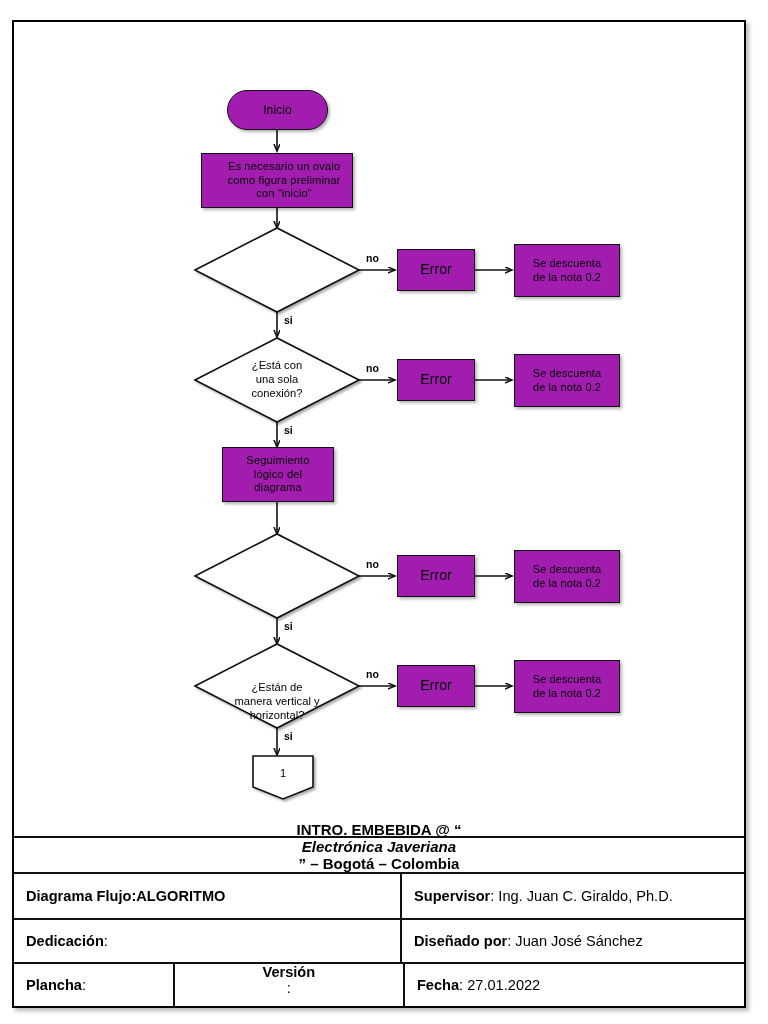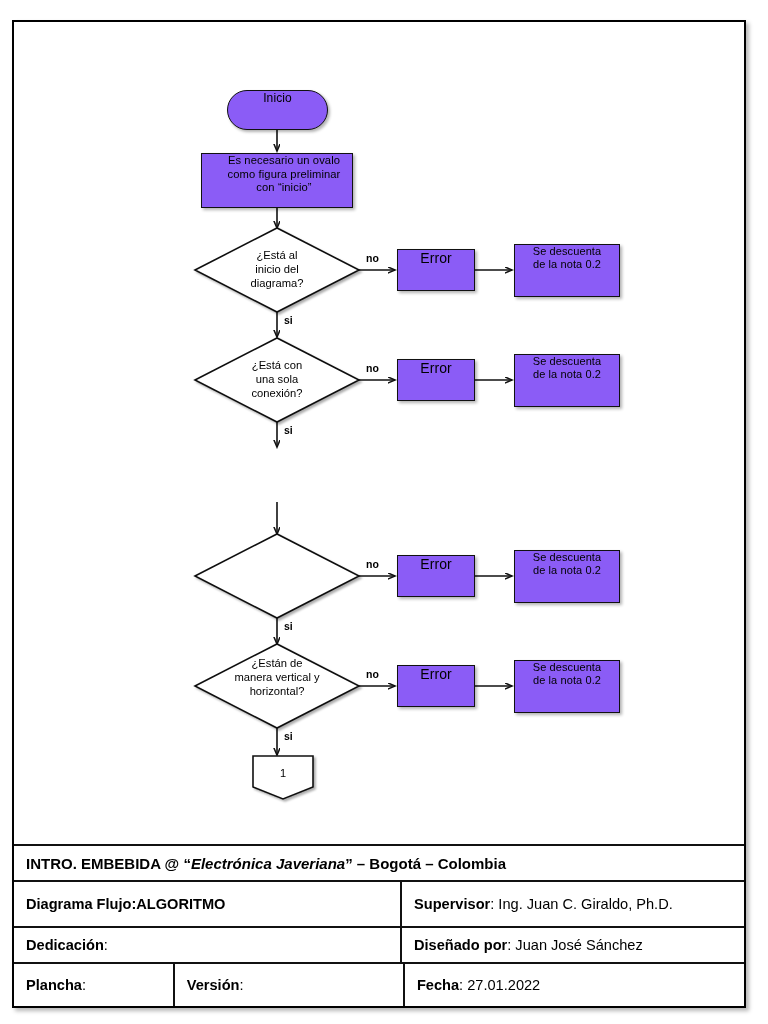--- a/index.html
+++ b/index.html
@@ -17,22 +17,22 @@
     box-shadow:3px 3px 4px rgba(0,0,0,.28);
   }
 
   
   .canvas{position:absolute;left:0;top:0;width:730px;height:824px;}
   .canvas svg{position:absolute;left:0;top:0;}
 
   
   .node{
     position:absolute;box-sizing:border-box;
-    display:flex;justify-content:center;text-align:center;
-    background:#8b5cf6;border:1.6px solid #111;
+    display:flex;align-items:center;justify-content:center;text-align:center;
+    background:#a21caf;border:1.6px solid #111;
     font-size:11.2px;line-height:1.22;letter-spacing:.1px;
     box-shadow:2px 2px 3px rgba(0,0,0,.30);
   }
   .node.oval{border-radius:22px;font-size:12px;}
   .node.plain{}
   .node.small{font-size:11px;}
   .node.err{font-size:14px;}
 
   
   .dlabel{
@@ -57,21 +57,21 @@
     display:flex;
   }
   .fcell{
     box-sizing:border-box;display:flex;align-items:center;
     padding:0 12px;font-size:14.6px;
   }
   .fcell.center{justify-content:center;}
   .fcell.div{border-left:2.4px solid #111;padding-left:12px;}
   .fcell b{font-weight:700;}
   .fcell i{font-style:italic;font-weight:700;}
-  .title-row .fcell{justify-content:flex-start;font-weight:700;font-size:15px;}
+  .title-row .fcell{justify-content:flex-end;font-weight:700;font-size:15px;flex-direction:column;}
 </style>
 </head>
 <body>
 
 <div id="page">
   <div class="sheet">
 
     <div class="canvas">
 
       <svg width="730" height="824">
@@ -130,25 +130,20 @@
       <div class="node oval" style="left:213px;top:68px;width:101px;height:40px;">
         <span>Inicio</span>
       </div>
 
       <div class="node plain" style="left:187px;top:131px;width:152px;height:55px;white-space:pre-line;padding-left:14px;">
         <span>Es necesario un ovalo
 como figura preliminar
 con “inicio”</span>
       </div>
 
-      <div class="dlabel" style="left:196px;top:206px;width:134px;height:84px;white-space:pre-line;">
-        <span>¿Está al
-inicio del
-diagrama?</span>
-      </div>
       <div class="edgelabel" style="left:352px;top:230px;">
         <span>no</span>
       </div>
       <div class="edgelabel yes" style="left:270px;top:292px;">
         <span>si</span>
       </div>
       <div class="node err" style="left:383px;top:227px;width:78px;height:42px;">
         <span>Error</span>
       </div>
       <div class="node small" style="left:500px;top:222px;width:106px;height:53px;white-space:pre-line;">
@@ -168,36 +163,41 @@
         <span>si</span>
       </div>
       <div class="node err" style="left:383px;top:337px;width:78px;height:42px;">
         <span>Error</span>
       </div>
       <div class="node small" style="left:500px;top:332px;width:106px;height:53px;white-space:pre-line;">
         <span>Se descuenta
 de la nota 0.2</span>
       </div>
 
+      <div class="node plain" style="left:208px;top:425px;width:112px;height:55px;white-space:pre-line;">
+        <span>Seguimiento
+lógico del
+diagrama</span>
+      </div>
 
       <div class="edgelabel" style="left:352px;top:536px;">
         <span>no</span>
       </div>
       <div class="edgelabel yes" style="left:270px;top:598px;">
         <span>si</span>
       </div>
       <div class="node err" style="left:383px;top:533px;width:78px;height:42px;">
         <span>Error</span>
       </div>
       <div class="node small" style="left:500px;top:528px;width:106px;height:53px;white-space:pre-line;">
         <span>Se descuenta
 de la nota 0.2</span>
       </div>
 
-      <div class="dlabel" style="left:184px;top:614px;width:158px;height:84px;white-space:pre-line;">
+      <div class="dlabel" style="left:184px;top:638px;width:158px;height:84px;white-space:pre-line;">
         <span>¿Están de
 manera vertical y
 horizontal?</span>
       </div>
       <div class="edgelabel" style="left:352px;top:646px;">
         <span>no</span>
       </div>
       <div class="edgelabel yes" style="left:270px;top:708px;">
         <span>si</span>
       </div>
@@ -229,37 +229,37 @@
         <div class="fcell" style="width:386px;">
           <b>Diagrama Flujo:</b>
             <b> ALGORITMO</b>
         </div>
         <div class="fcell div" style="width:344px;">
           <b>Supervisor</b>
             <span>: Ing. Juan C. Giraldo, Ph.D.</span>
         </div>
       </div>
 
-      <div class="frow" style="height:36px;">
+      <div class="frow" style="height:44px;">
         <div class="fcell" style="width:386px;">
           <b>Dedicación</b>
             <span>:</span>
         </div>
         <div class="fcell div" style="width:344px;">
           <b>Diseñado por</b>
             <span>: Juan José Sánchez</span>
         </div>
       </div>
 
       <div class="frow" style="height:44px;">
         <div class="fcell" style="width:160px;">
           <b>Plancha</b>
             <span>:</span>
         </div>
-        <div class="fcell div" style="width:232px;">
+        <div class="fcell div" style="width:232px;flex-direction:column;">
           <b>Versión</b>
             <span>:</span>
         </div>
         <div class="fcell div" style="width:344px;">
           <b>Fecha</b>
             <span>: 27.01.2022</span>
         </div>
       </div>
 
     </div>

